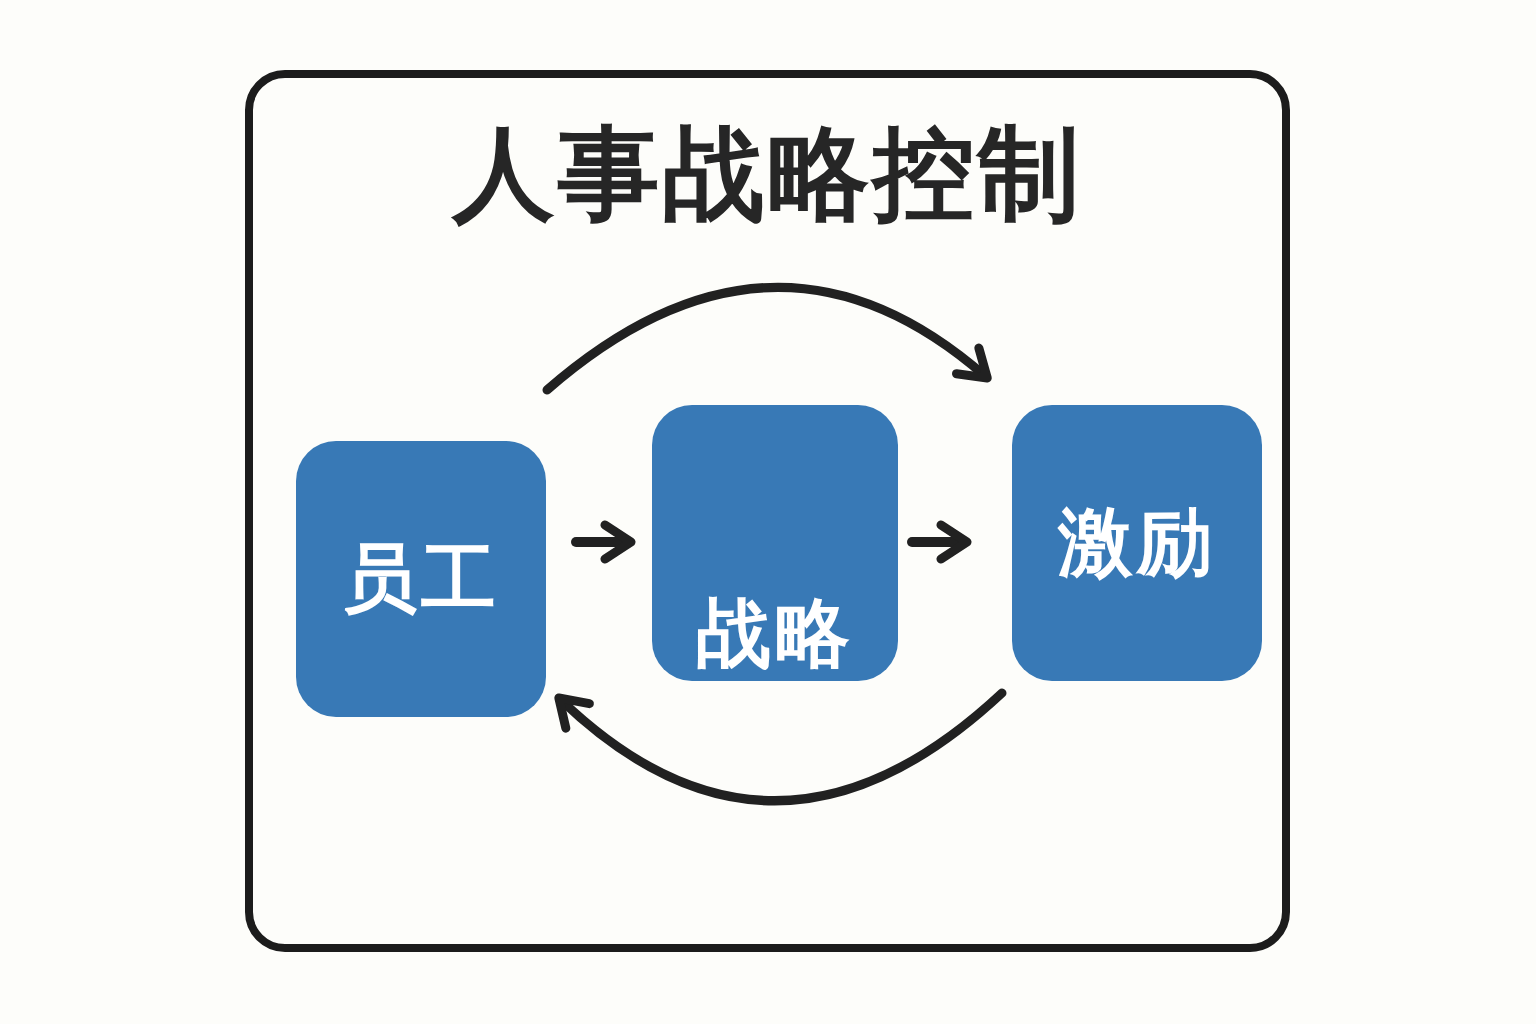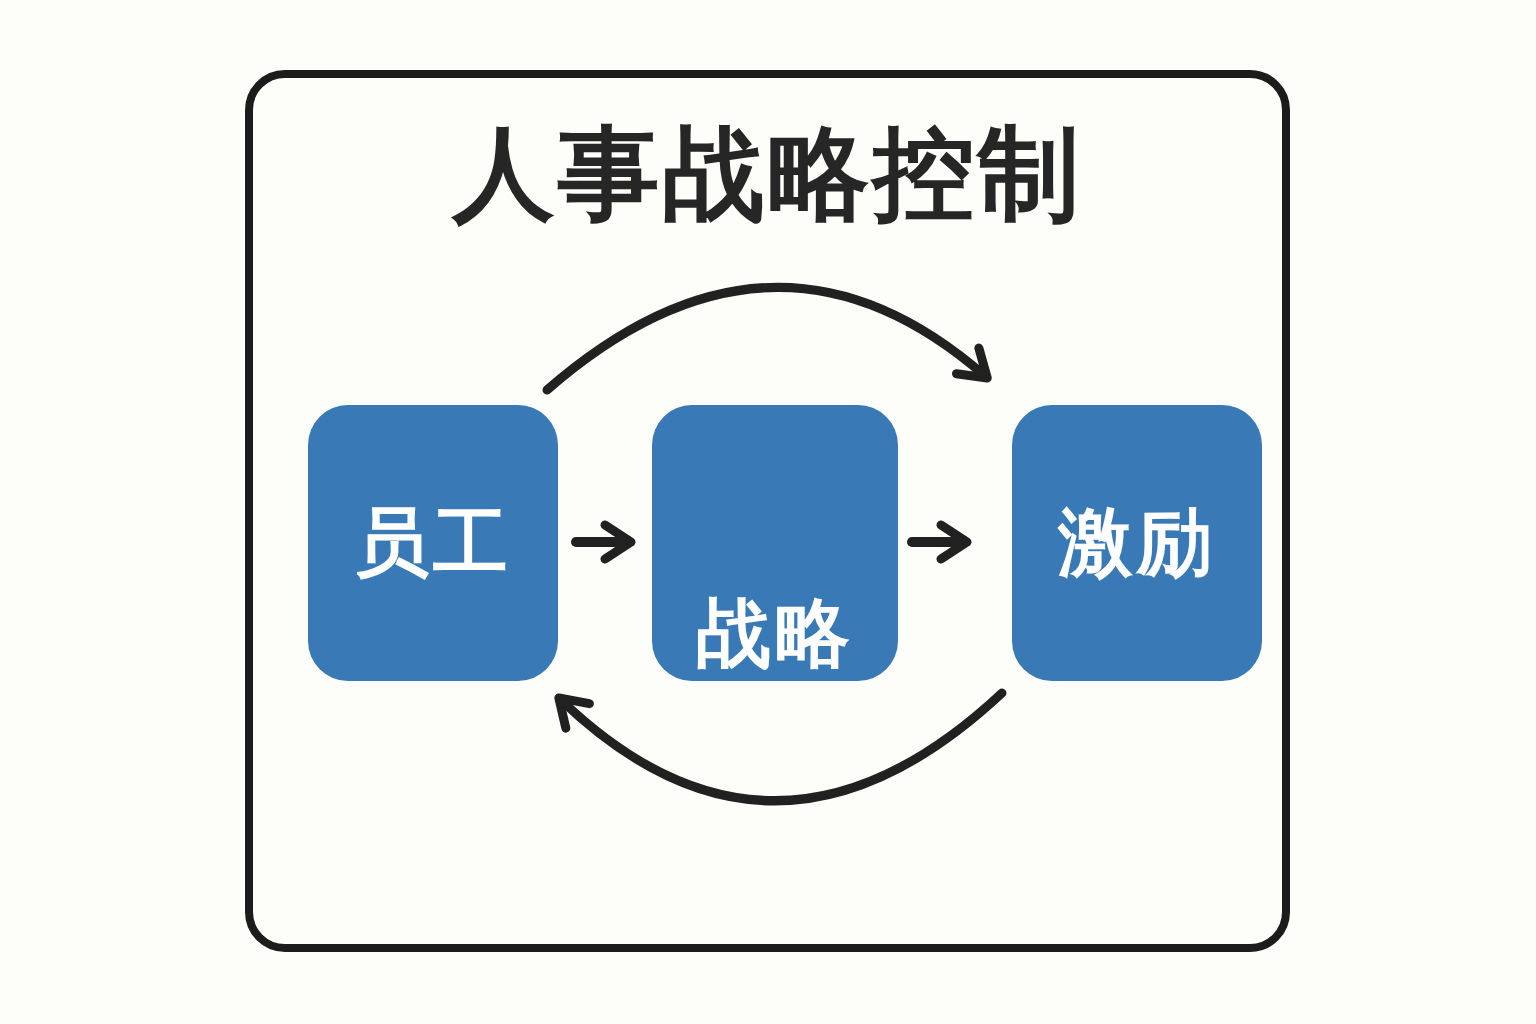--- a/index.html
+++ b/index.html
@@ -47,21 +47,21 @@
     flex-direction:column;
     align-items:center;
     justify-content:center;
     color:var(--node-text);
     font-size:75px;
     font-weight:800;
     line-height:1.25;
     letter-spacing:4px;
     text-align:center;
   }
-  .node-1{left:308px;}
+  .node-1{left:296px;margin-top:36px;}
   .node-2{left:652px;width:246px;justify-content:flex-end;}
   .node-3{left:1012px;}
   .node .line{display:block;white-space:nowrap;}
   svg.arrows{
     position:absolute;left:0;top:0;width:1536px;height:1024px;
     pointer-events:none;
   }
   svg.arrows path{
     fill:none;
     stroke:var(--arrow);

